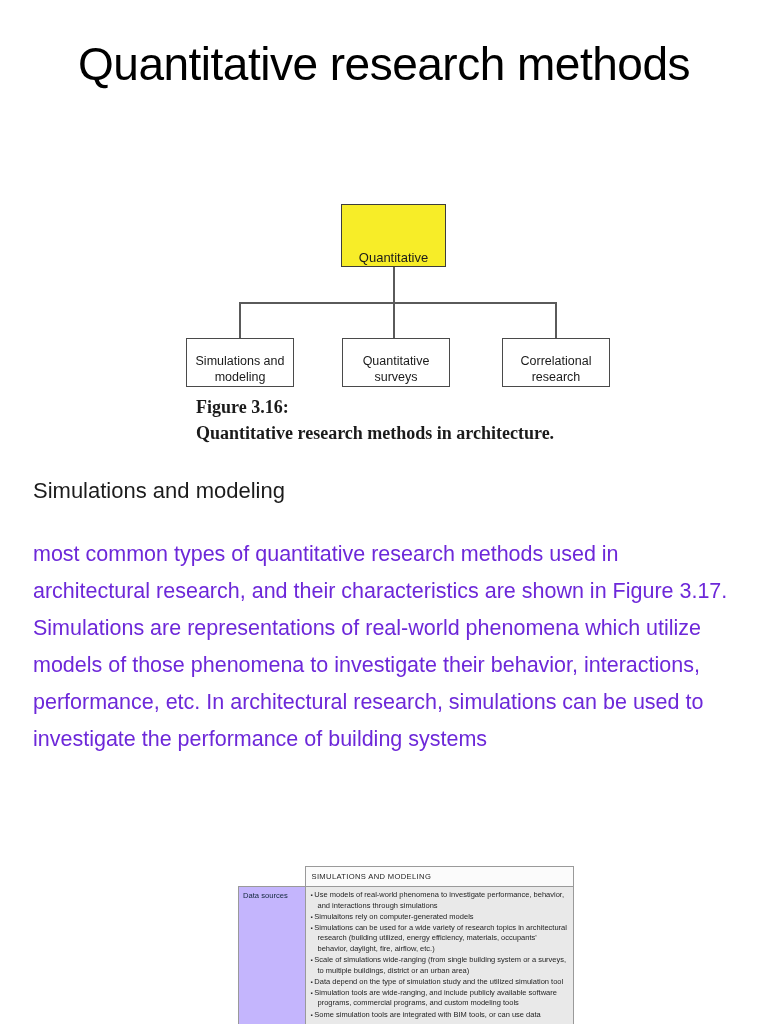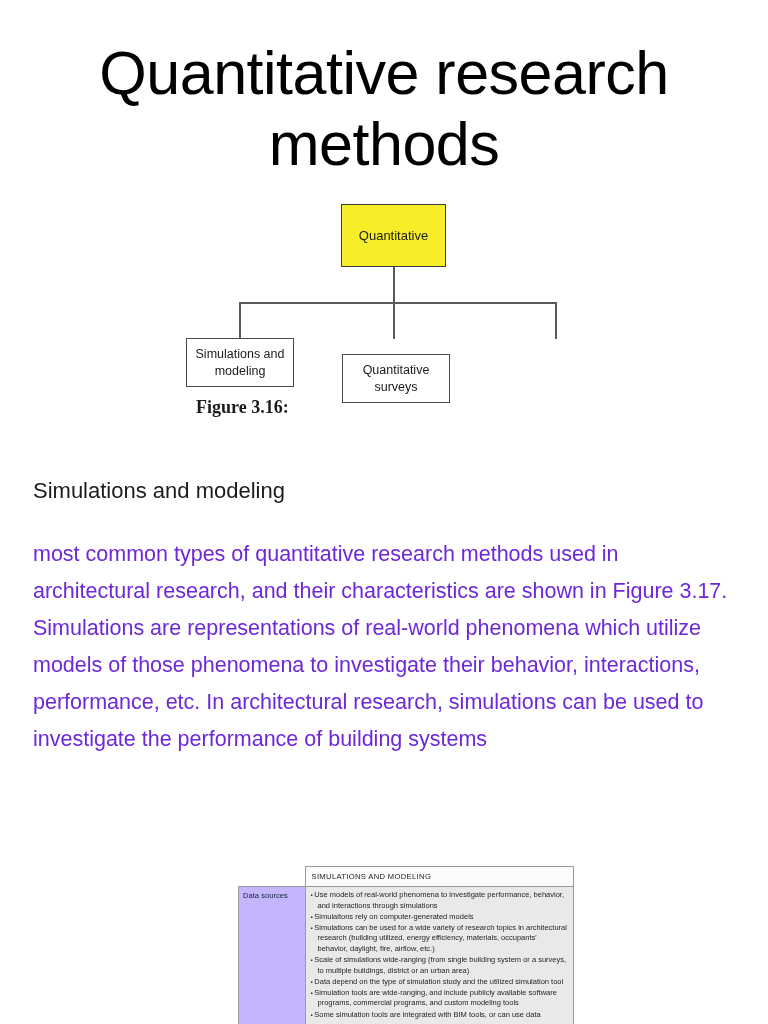--- a/index.html
+++ b/index.html
@@ -16,21 +16,21 @@
     -webkit-font-smoothing: antialiased;
   }
 
   
   .doc-title {
     position: absolute;
     left: 64px;
     top: 38px;
     width: 640px;
     text-align: center;
-    font-size: 61px;
+    font-size: 46px;
     line-height: 1.17;
     color: #000000;
     font-weight: 400;
     letter-spacing: -0.5px;
   }
 
   
   .figure-block {
     position: absolute;
     left: 0;
@@ -43,40 +43,40 @@
     left: 186px;
     top: 0;
     width: 425px;
     height: 190px;
   }
   .node {
     position: absolute;
     box-sizing: border-box;
     border: 1.6px solid #4a4a4a;
     display: flex;
-    align-items: center;
+    align-items: flex-end;
     justify-content: center;
     text-align: center;
     font-size: 12.5px;
     line-height: 1.33;
     color: #1a1a1a;
     background: #ffffff;
   }
   .node-root {
     left: 155px;
     top: 8px;
     width: 105px;
     height: 63px;
     background: #F7ED28;
     border-color: #3d3d3d;
     font-size: 13px;
   }
   .node-child { top: 142px; width: 108px; height: 49px; }
   .node-c1 { left: 0px; }
-  .node-c2 { left: 156px; margin-top: 16px; }
+  .node-c2 { left: 156px; }
   .node-c3 { left: 316px; }
 
   .conn {
     position: absolute;
     background: #5a5a5a;
   }
   .conn-stem   { left: 207px; top: 71px; width: 1.6px; height: 36px; }
   .conn-bus    { left: 53px;  top: 106px; width: 317px; height: 1.6px; }
   .conn-d1     { left: 53px;  top: 106px; width: 1.6px; height: 37px; }
   .conn-d2     { left: 207px; top: 106px; width: 1.6px; height: 37px; }
@@ -193,24 +193,28 @@
     </div>
 
     <div class="node node-child node-c1">
       <span>Simulations and modeling</span>
     </div>
 
     <div class="node node-child node-c2">
       <span>Quantitative surveys</span>
     </div>
 
+    <div class="node node-child node-c3">
+      <span>Correlational research</span>
+    </div>
   </div>
 
   <div class="fig-caption">
     <span class="cap-line">Figure 3.16:</span>
+    <span class="cap-line">Quantitative research methods in architecture.</span>
   </div>
 </div>
 
 <div class="section-heading">Simulations and modeling</div>
 <div class="body-text">most common types of quantitative research methods used in architectural research, and their characteristics are shown in Figure 3.17. Simulations are representations of real-world phenomena which utilize models of those phenomena to investigate their behavior, interactions, performance, etc. In architectural research, simulations can be used to investigate the performance of building systems</div>
 
 <div class="table-block">
   <table class="tbl">
     <tbody>
       <tr>

